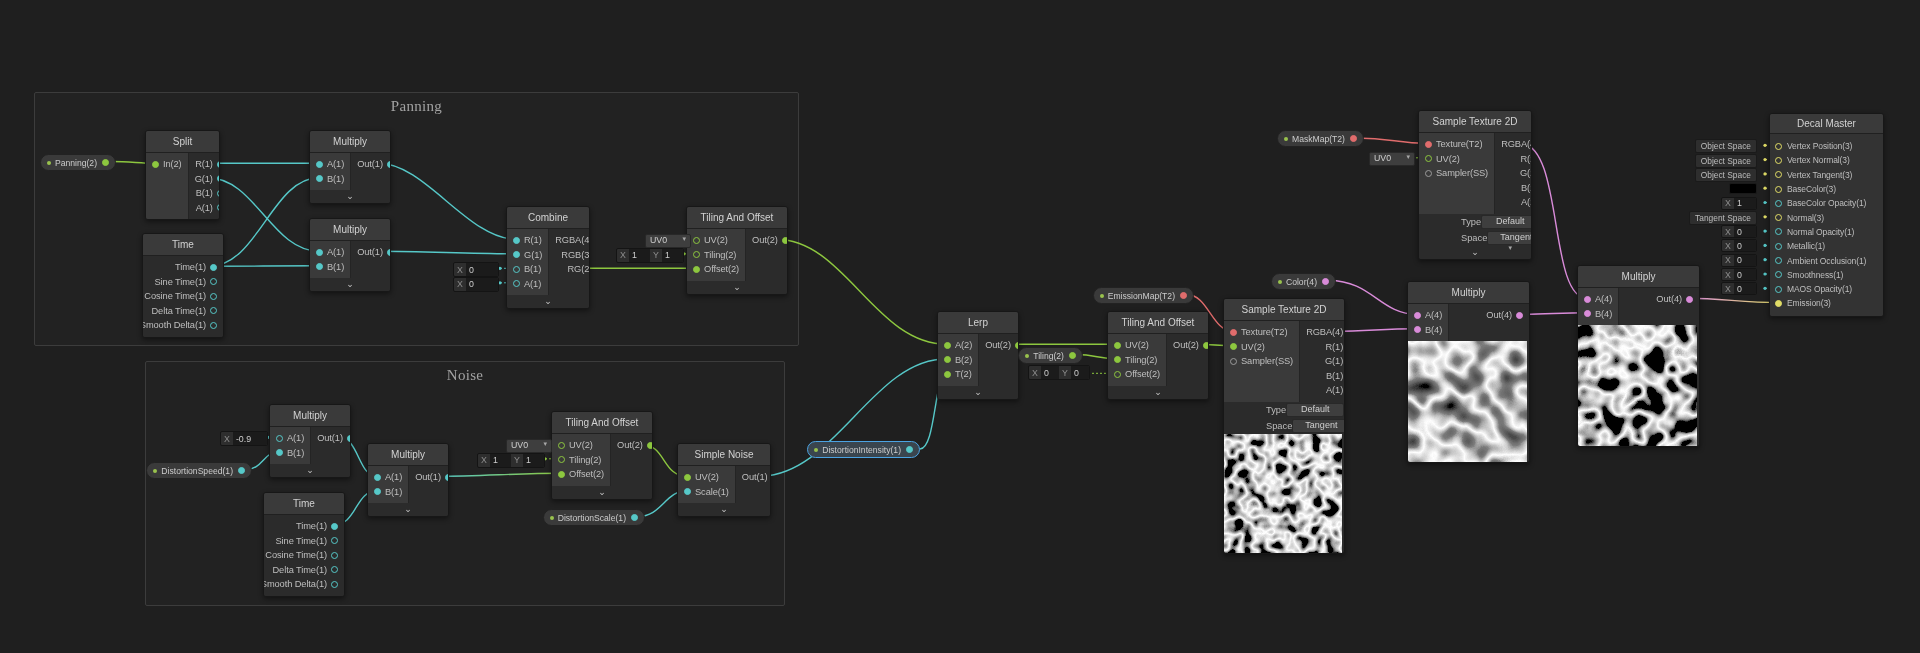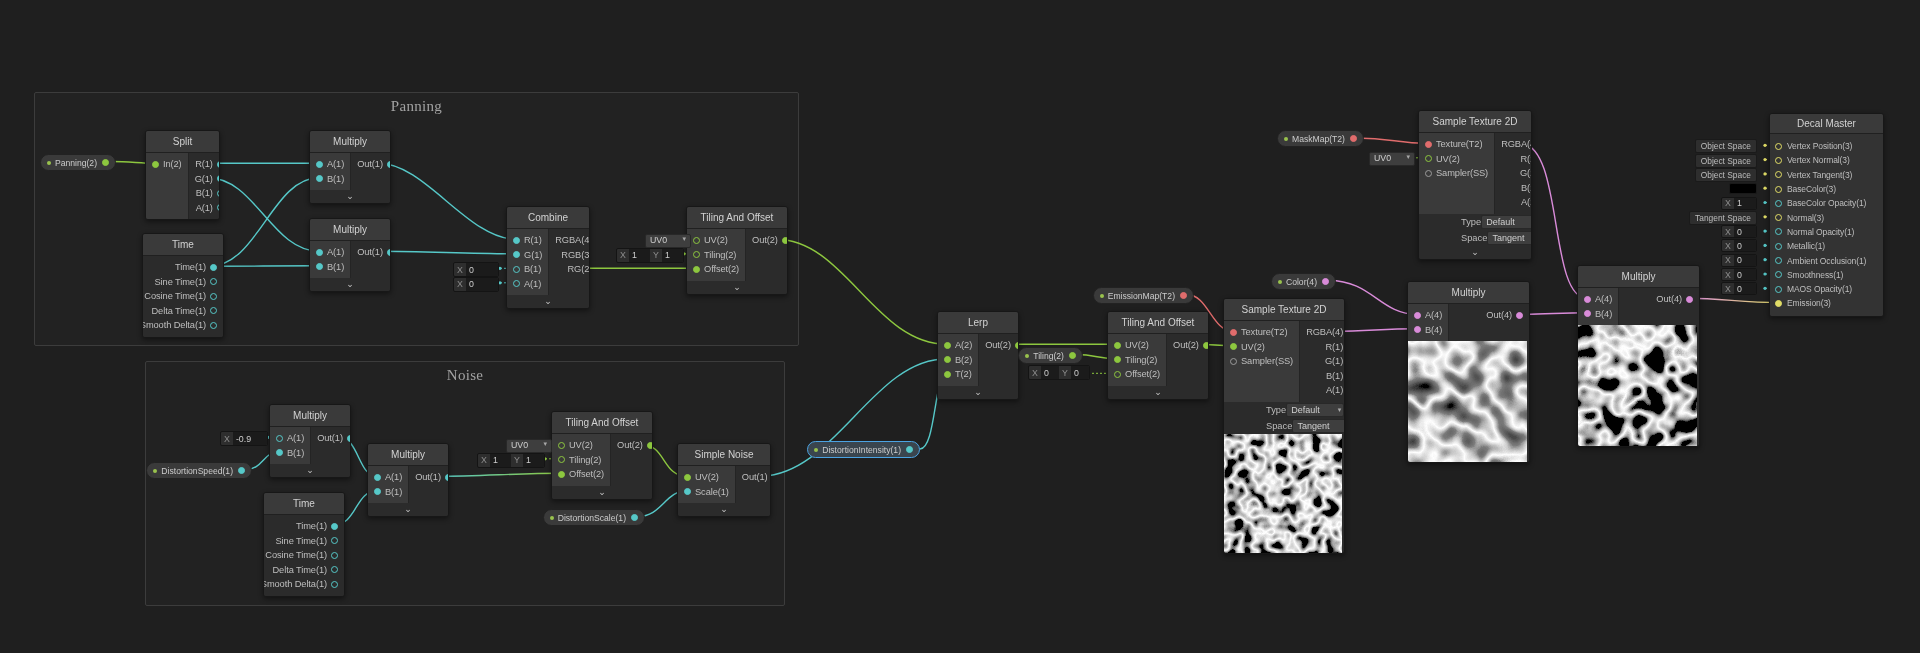--- a/index.html
+++ b/index.html
@@ -22,21 +22,21 @@
   .pt{width:5px;height:5px;border-radius:50%;border:1.5px solid currentColor;flex:none;}
   .f{background-color:currentColor;}
   .teal{color:#56C8C8;}.green{color:#8DC73F;}.yellow{color:#E0DC66;}.pink{color:#D98BD9;}
   .red{color:#E06C6C;}.gray{color:#9A9A9A;}
   .pt+span,.pr span.lbl{color:#BFBFBF;}
   .chev{height:13px;display:flex;align-items:center;justify-content:center;color:#C8C8C8;
         font-size:9px;line-height:9px;background:#2B2B2B;}
   .optrow{height:16px;display:flex;align-items:center;justify-content:space-between;
           padding:0 7px;font-size:9.3px;color:#BDBDBD;background:#2B2B2B;margin-left:35px;}
   .dd2{background:#3E3E3E;border:1px solid #282828;border-radius:2px;height:12px;display:flex;
-       align-items:center;justify-content:space-between;gap:18px;padding:0 4px;font-size:9px;min-width:48px;color:#CFCFCF;}
+       align-items:center;justify-content:space-between;gap:18px;padding:0 4px;font-size:9px;min-width:48px;color:#CFCFCF;flex-direction:column;}
   .arr{font-size:7px;color:#A8A8A8;}
   .pill{position:absolute;z-index:2;height:15px;background:#3A3A3A;border:1px solid #222;
         border-radius:9px;display:flex;align-items:center;gap:4px;padding:0 6px;font-size:8.6px;
         color:#CCC;white-space:nowrap;}
   .pill .dot{width:4px;height:4px;border-radius:50%;background:#99C24D;flex:none;}
   .pill .pt{margin-left:1px;}
   .sel{border:1px solid #4BA3E3;background:#3A454E;}
   .vf{position:absolute;z-index:2;height:13px;background:#2E2E2E;border:1px solid #141414;
       border-radius:2px;display:flex;align-items:center;font-size:8.8px;color:#CFCFCF;overflow:hidden;}
   .vf .lab{color:#8E8E8E;padding:0 3px;flex:none;}

